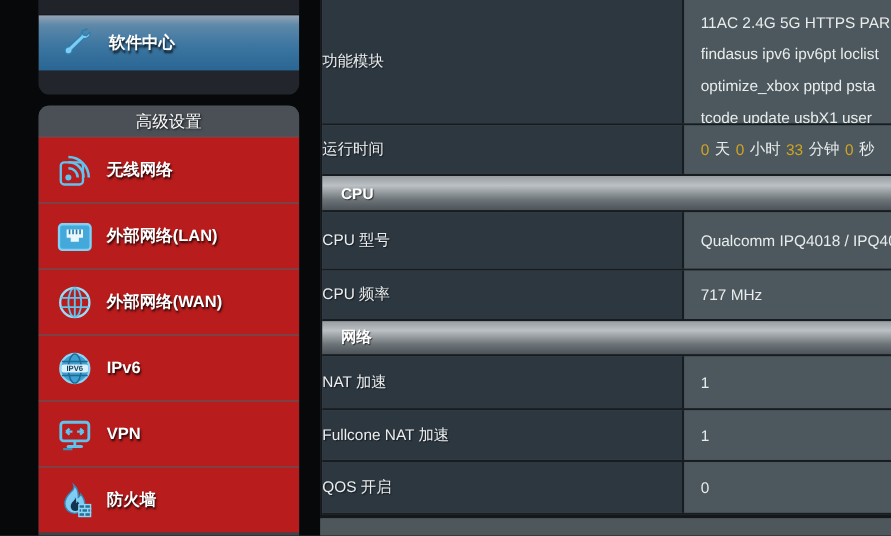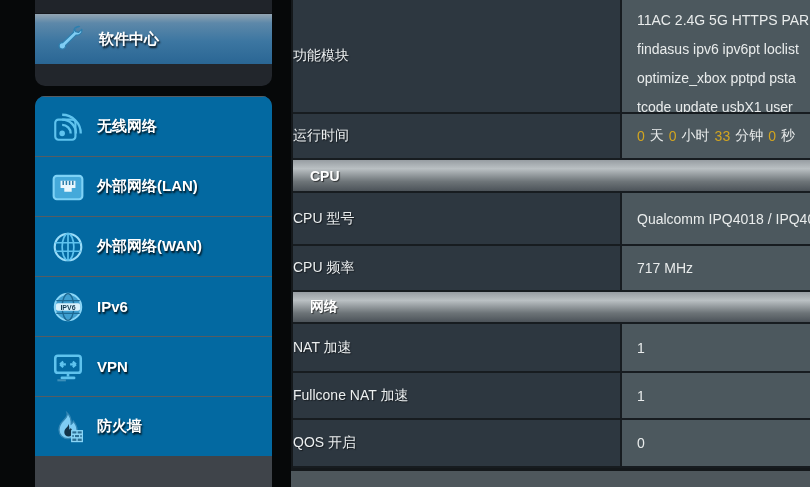--- a/index.html
+++ b/index.html
@@ -28,21 +28,21 @@
   .sb-block2{
     position:absolute;left:35px;top:96px;width:237px;height:391px;
     background:#3f444a;border-radius:10px 10px 0 0;overflow:hidden;
   }
   .sb-header{
     height:28px;background:#4a5056;display:flex;align-items:center;justify-content:center;
     color:#fff;font-size:15px;text-shadow:1px 1px 2px rgba(0,0,0,.8);
   }
   .nav-item{
     height:60px;display:flex;align-items:center;
-    border-top:1px solid #565c62;background:#0369a1;cursor:pointer;box-sizing:border-box;
+    border-top:1px solid #565c62;background:#b91c1c;cursor:pointer;box-sizing:border-box;
   }
   .nav-item .ico{width:42px;margin-left:12px;margin-right:8px;display:flex;justify-content:center;}
   
   .content{
     position:absolute;left:291px;top:0;width:519px;height:487px;
     background:#4e575c;
   }
   .info-table{
     position:absolute;top:0;left:0;width:100%;
     border-left:2px solid #14181b;border-bottom:3px solid #14181b;box-sizing:border-box;
@@ -82,20 +82,21 @@
     <span class="ico">
       <svg width="32" height="32" viewBox="0 0 32 32">
         <path d="M24.5 3.5c-3.4-.6-6.3 2.2-5.8 5.5l-11 10.6c-1.9-.3-3.6 1.3-3.6 3.2 0 1.8 1.5 3.3 3.3 3.3 2 0 3.5-1.8 3.2-3.7L21.3 12c3.3.6 6.2-2.3 5.6-5.7l-3.2 3.1-3.2-.8-.9-3.2z" fill="#7fcdf4" stroke="#2e7fae" stroke-width="1.2" stroke-linejoin="round"></path>
       </svg>
     </span>
     <span class="sb-label">软件中心</span>
   </div>
 </div>
 
 <div class="sb-block2">
+  <div class="sb-header">高级设置</div>
 
   <div class="nav-item">
     <span class="ico">
       <svg width="34" height="34" viewBox="0 0 32 32">
         <rect x="4" y="9" width="19" height="19" rx="3" fill="none" stroke="#5fc3ee" stroke-width="2"></rect>
         <circle cx="10.5" cy="22" r="2.6" fill="#5fc3ee"></circle>
         <path d="M10.5 14 a8 8 0 0 1 8 8" fill="none" stroke="#5fc3ee" stroke-width="2.2"></path>
         <path d="M10.5 9 a13 13 0 0 1 13 13" fill="none" stroke="#5fc3ee" stroke-width="2.2"></path>
         <path d="M10.5 4.5 a17.5 17.5 0 0 1 17.5 17.5" fill="none" stroke="#5fc3ee" stroke-width="2.2"></path>
       </svg>

